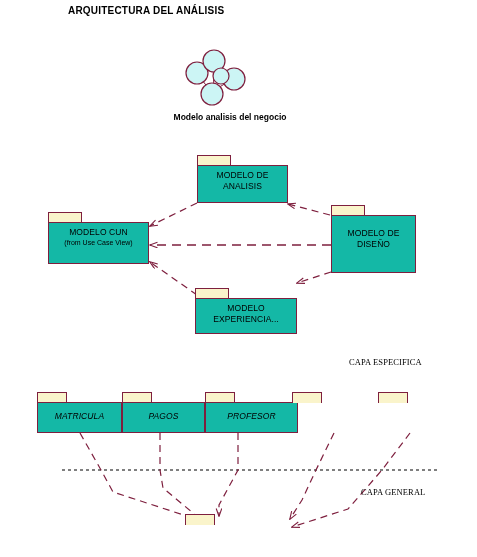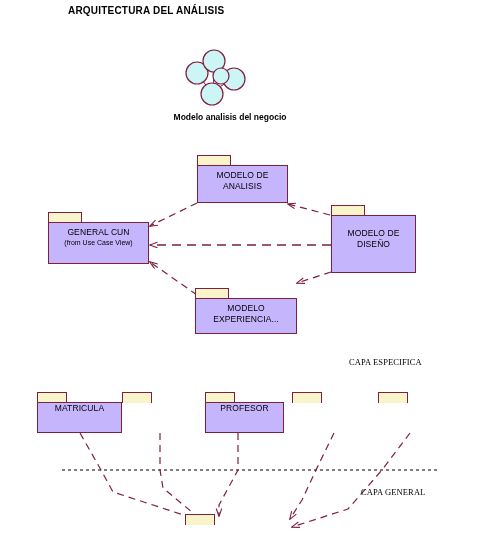--- a/index.html
+++ b/index.html
@@ -61,21 +61,21 @@
     border: 1px solid #7E1F3E;
     border-bottom: none;
   }
   .pkg .body {
     position: absolute;
     left: 0;
     right: 0;
     top: 10px;
     bottom: 0;
     box-sizing: border-box;
-    background: #c4b5fd;
+    background: #14b8a6;
     border: 1px solid #7E1F3E;
     display: flex;
     flex-direction: column;
     align-items: center;
     justify-content: flex-start;
   }
   .pkg .label {
     font-size: 8.5px;
     color: #000000;
     text-align: center;
@@ -85,21 +85,21 @@
     letter-spacing: 0.1px;
   }
   .pkg .sublabel {
     font-size: 7px;
     color: #000000;
     text-align: center;
     line-height: 9px;
     white-space: nowrap;
   }
   .pkg.tall .label { padding-top: 12px; }
-  .pkg.mid .label { padding-top: 0; }
+  .pkg.mid .label { padding-top: 8px; font-style: italic; }
 </style>
 </head>
 <body>
 
 <svg id="canvas" viewBox="0 0 477 557">
   <defs>
     <marker id="ah" markerWidth="9" markerHeight="9" refX="8" refY="3.2" orient="auto" markerUnits="userSpaceOnUse">
       <path d="M0.5,0.4 L8.4,3.2 L0.5,6.0" fill="none" stroke="#7E1F3E" stroke-width="1.1"></path>
     </marker>
   </defs>
@@ -144,21 +144,21 @@
   <div class="tab" style="width:34px;"></div>
   <div class="body">
     <div class="label">MODELO DE
 ANALISIS</div>
   </div>
 </div>
 
 <div class="pkg" style="left:48px; top:212px; width:101px; height:52px;">
   <div class="tab" style="width:34px;"></div>
   <div class="body">
-    <div class="label">GENERAL CUN</div>
+    <div class="label">MODELO CUN</div>
     <div class="sublabel">(from Use Case View)</div>
   </div>
 </div>
 
 <div class="pkg tall" style="left:331px; top:205px; width:85px; height:68px;">
   <div class="tab" style="width:34px;"></div>
   <div class="body">
     <div class="label">MODELO DE
 DISEÑO</div>
   </div>
@@ -176,23 +176,26 @@
 
 <div class="pkg mid" style="left:37px; top:392px; width:85px; height:41px;">
   <div class="tab" style="width:30px;"></div>
   <div class="body">
     <div class="label">MATRICULA</div>
   </div>
 </div>
 
 <div class="pkg mid" style="left:122px; top:392px; width:83px; height:41px;">
   <div class="tab" style="width:30px;"></div>
-</div>
-
-<div class="pkg mid" style="left:205px; top:392px; width:79px; height:41px;">
+  <div class="body">
+    <div class="label">PAGOS</div>
+  </div>
+</div>
+
+<div class="pkg mid" style="left:205px; top:392px; width:93px; height:41px;">
   <div class="tab" style="width:30px;"></div>
   <div class="body">
     <div class="label">PROFESOR</div>
   </div>
 </div>
 
 <div class="pkg mid" style="left:292px; top:392px; width:79px; height:41px;">
   <div class="tab" style="width:30px;"></div>
 </div>
 

